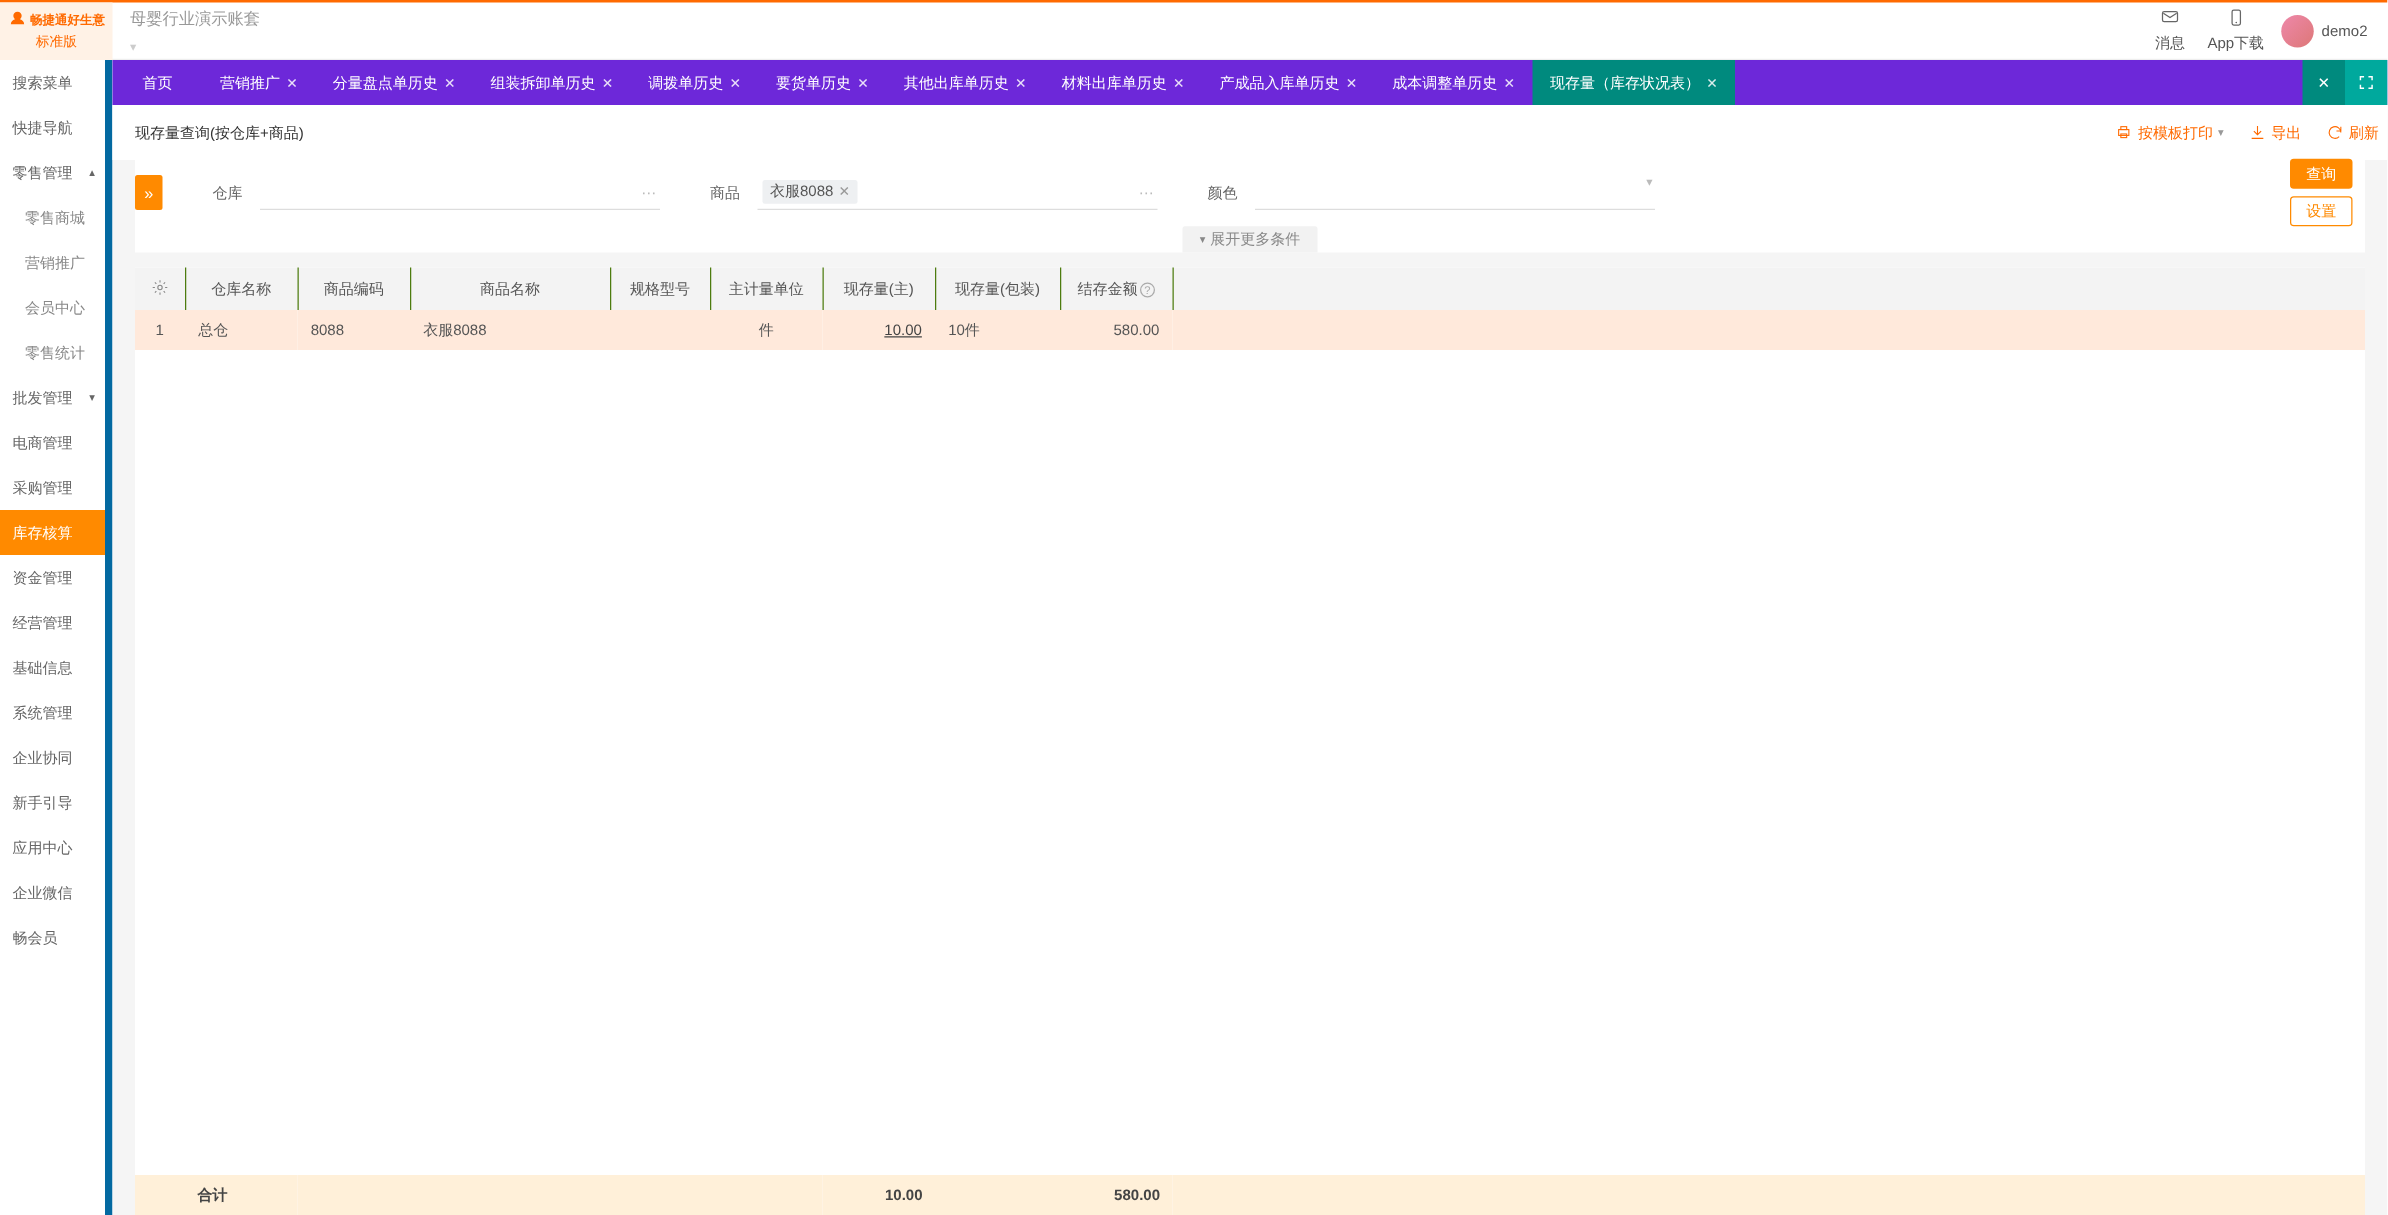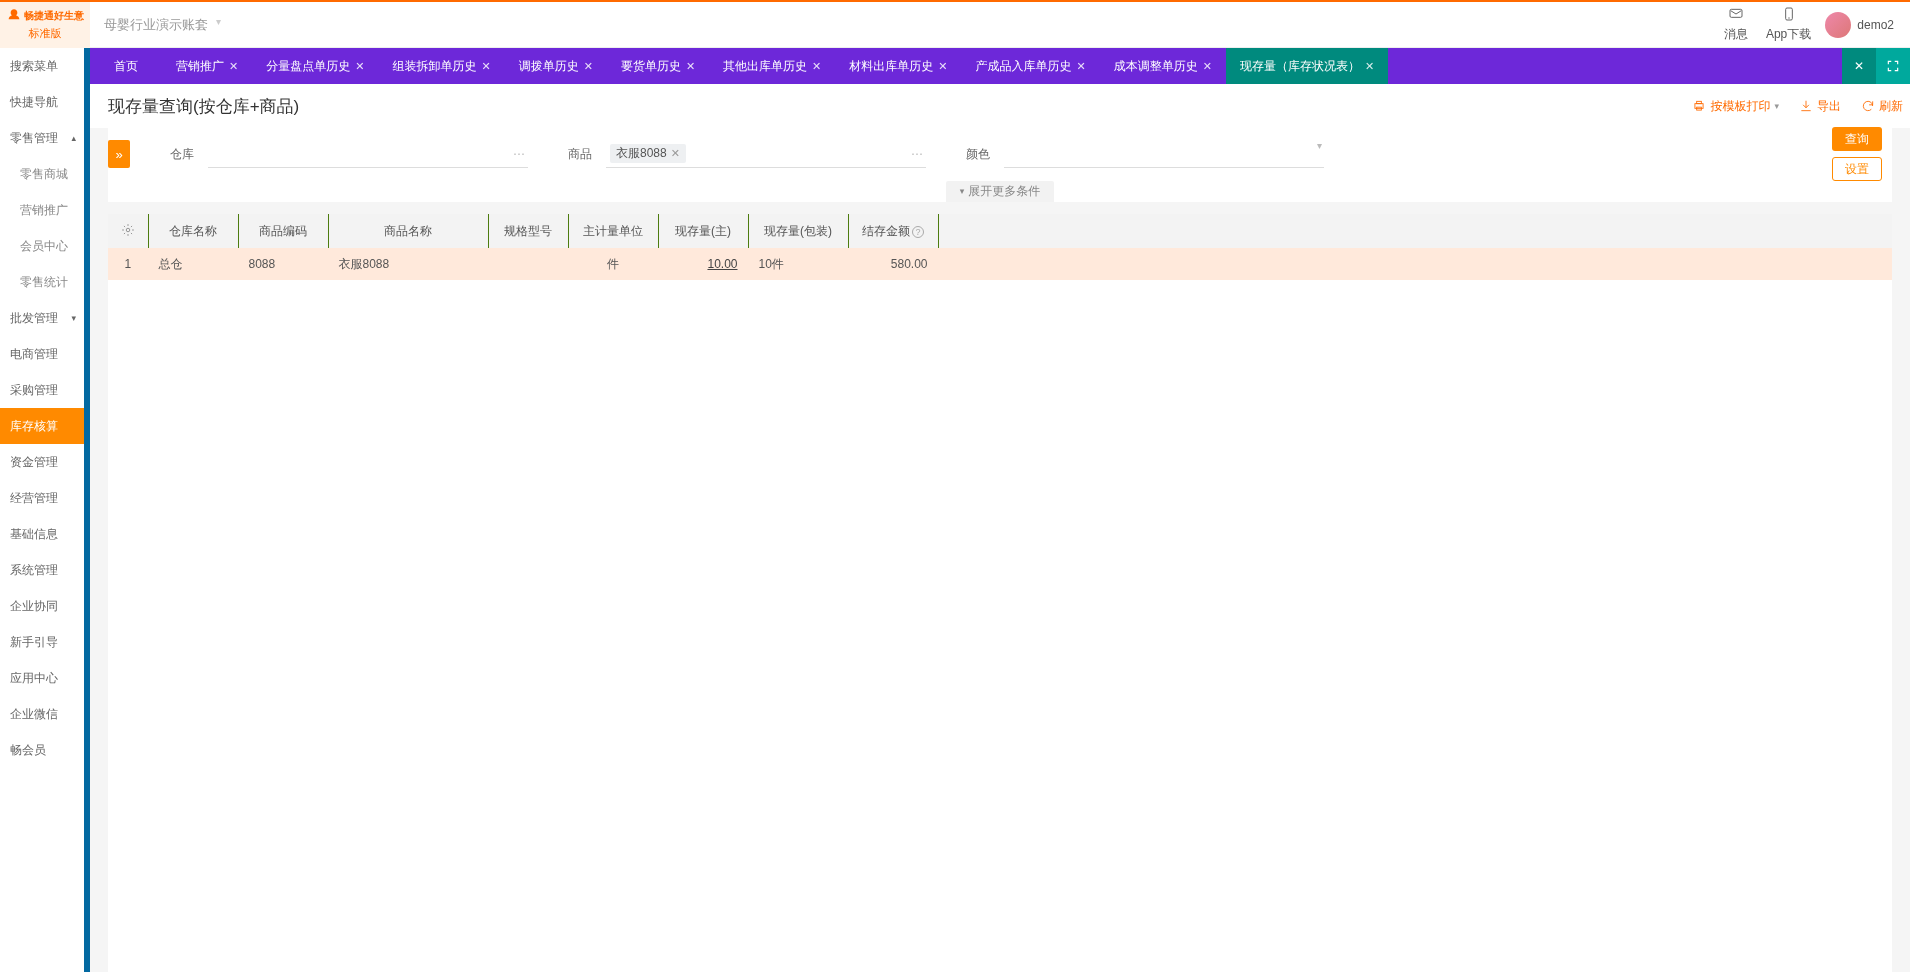--- a/index.html
+++ b/index.html
@@ -6,21 +6,21 @@
 body { font-family: "Microsoft YaHei", Arial, sans-serif; font-size: 12px; color: #333; background: #fff; overflow: hidden; }
 .app { display: flex; flex-direction: column; height: 972px; width: 1910px; border-top: 2px solid #ff6a00; }
 
 
 .header { height: 46px; display: flex; align-items: center; border-bottom: 1px solid #eee; padding: 0 16px 0 0; }
 .logo-block { width: 90px; height: 46px; background: #fff2e6; display: flex; flex-direction: column; align-items: center; justify-content: center; }
 .logo-row { display:flex; align-items:center; gap:2px; }
 .logo-mark { width: 16px; height: 16px; }
 .logo-text { color: #ff6a00; font-size: 10px; font-weight: bold; }
 .logo-sub { color: #ff6a00; font-size: 11px; margin-top: 2px; }
-.account-select { margin-left: 14px; color: #999; font-size: 13px; display: flex; gap: 8px; }
+.account-select { margin-left: 14px; color: #999; font-size: 13px; display: flex; gap: 8px; flex-direction: column; }
 .spacer { flex: 1; }
 .hdr-action { display: flex; align-items: center; gap: 4px; margin-left: 18px; color: #555; cursor: pointer; flex-direction: column; }
 .hdr-icon { width: 16px; height: 16px; }
 .avatar { width: 26px; height: 26px; border-radius: 50%; background: linear-gradient(135deg,#e8a 0%,#d77 100%); margin-left: 14px; }
 .username { margin-left: 6px; color: #555; }
 
 
 .body { flex: 1; display: flex; min-height: 0; }
 .sidebar { width: 90px; background: #fff; border-right: 6px solid #0369a1; overflow-y: auto; }
 .side-item { height: 36px; display: flex; align-items: center; padding-left: 10px; color: #666; cursor: pointer; position: relative; font-size: 12px; }
@@ -35,21 +35,21 @@
 .tab { display: flex; align-items: center; padding: 0 14px; color: #fff; cursor: pointer; white-space: nowrap; font-size: 12px; gap: 5px; }
 .tab.home { padding: 0 24px; }
 .tab.active { background: #008a7e; }
 .tab .x { font-size: 11px; opacity: .85; }
 .tabs-end { margin-left: auto; display: flex; }
 .tabs-end .tab-btn { width: 34px; display:flex; align-items:center; justify-content:center; color:#fff; cursor:pointer; background:#008a7e; }
 .tabs-end .tab-btn.full { background:#00a99d; }
 
 
 .page-head { height: 44px; background: #fff; display: flex; align-items: center; padding-left: 18px; margin: 0; }
-.page-title { font-size: 17px; color: #333; }
+.page-title { font-size: 12px; color: #333; }
 .page-actions { margin-left: auto; display:flex; align-items:center; gap: 20px; padding-right: 7px; }
 .pa { display:flex; align-items:center; gap:4px; color:#ff6a00; cursor:pointer; }
 .caret-sm { font-size: 9px; color:#999; }
 
 
 .filter-wrap { background:#fff; margin: 0 18px; border: none; }
 .filter { display:flex; align-items:center; height: 52px; padding: 0 10px 0 0; }
 .collapse-btn { width: 22px; height: 28px; background:#ff8a00; color:#fff; display:flex; align-items:center; justify-content:center; border-radius:2px; margin-right: 40px; cursor:pointer; font-size:13px; }
 .fld { display:flex; align-items:center; margin-right: 40px; }
 .fld-label { color:#666; margin-right: 14px; white-space:nowrap; }
@@ -357,16 +357,44 @@
               <td></td>
               <td class="ctr">件</td>
               <td class="num"><span class="underline">10.00</span></td>
               <td>10件</td>
               <td class="num">580.00</td>
               <td></td>
             </tr>
           </tbody>
         </table>
         <div class="table-body-space"></div>
+        <table>
+          <colgroup>
+            <col style="width:40px">
+              <col style="width:90px">
+              <col style="width:90px">
+              <col style="width:160px">
+            <col style="width:80px">
+              <col style="width:90px">
+              <col style="width:90px">
+              <col style="width:100px">
+              <col style="width:90px">
+              <col>
+          </colgroup>
+          <tfoot>
+            <tr>
+              <td></td>
+              <td>合计</td>
+              <td></td>
+                <td></td>
+                <td></td>
+                <td></td>
+              <td class="num">10.00</td>
+              <td></td>
+              <td class="num">580.00</td>
+              <td></td>
+            </tr>
+          </tfoot>
+        </table>
       </div>
     </div>
   </div>
 </div>
 
 </body></html>

